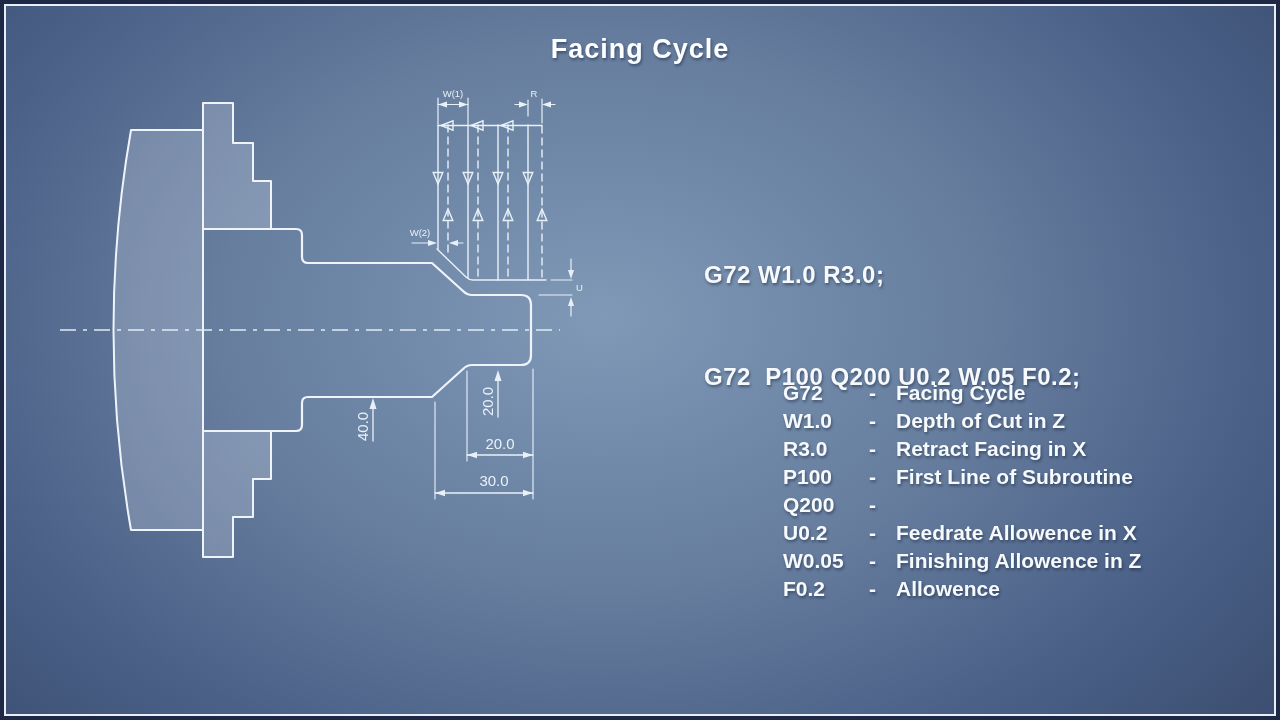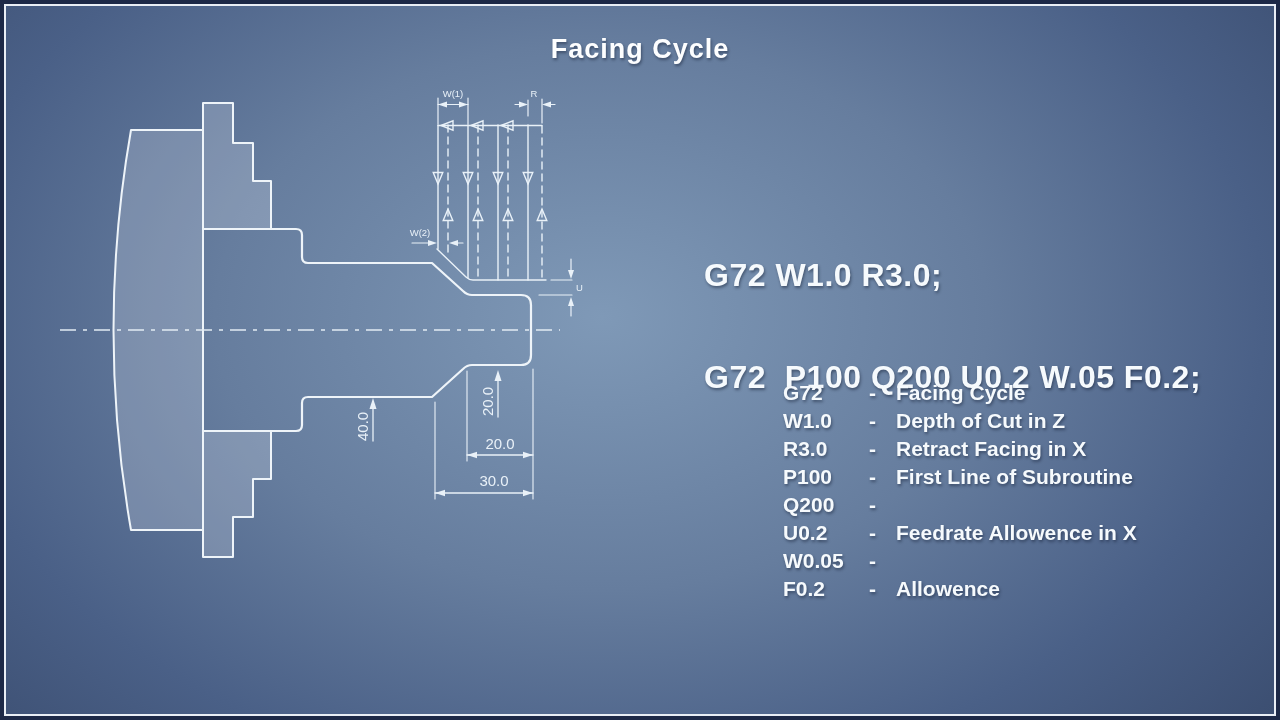--- a/index.html
+++ b/index.html
@@ -5,21 +5,21 @@
   html,body{margin:0;padding:0;}
   body{width:1280px;height:720px;overflow:hidden;font-family:"Liberation Sans",sans-serif;}
   .stage{position:relative;width:1280px;height:720px;
     background:radial-gradient(ellipse 920px 650px at 47% 44%, #7f99b7 0%, #667d9e 42%, #4a6087 72%, #394b6d 100%);
     box-sizing:border-box;}
   .frame-outer{position:absolute;inset:0;border:4px solid #1d2947;pointer-events:none;z-index:50;}
   .frame-inner{position:absolute;inset:4px;border:2px solid #e9eef5;pointer-events:none;z-index:51;}
   .title{position:absolute;top:34px;left:0;width:100%;text-align:center;
     color:#fdfeff;font-size:27px;font-weight:bold;letter-spacing:1px;
     text-shadow:1px 2px 3px rgba(10,20,40,.45);}
-  .gcode{position:absolute;left:704px;top:190px;color:#f6fafd;font-size:32px;font-weight:bold;
+  .gcode{position:absolute;left:704px;top:190px;color:#f6fafd;font-size:24px;font-weight:bold;
     line-height:34px;white-space:pre;letter-spacing:.5px;text-shadow:1px 2px 3px rgba(10,20,40,.45);}
   .legend{position:absolute;left:737px;top:379px;color:#f6fafd;font-size:21px;font-weight:bold;
     text-shadow:1px 2px 3px rgba(10,20,40,.45);margin-left:46px;}
   .legend-row{display:flex;height:28px;align-items:center;}
   .legend-code{width:86px;}
   .legend-dash{width:27px;}
   .watermark{position:absolute;left:28px;top:664px;font-size:30px;font-weight:bold;letter-spacing:.5px;
     background:linear-gradient(180deg,#d6e3f0 0%,#a8bdd4 45%,#7e96b3 100%);
     -webkit-background-clip:text;background-clip:text;color:transparent;
     text-shadow:2px 2px 3px rgba(15,25,45,0.35);}
@@ -143,20 +143,21 @@
       <span class="legend-dash">-</span>
     </div>
     <div class="legend-row">
       <span class="legend-code">U0.2</span>
       <span class="legend-dash">-</span>
       <span class="legend-desc">Feedrate Allowence in X</span>
     </div>
     <div class="legend-row">
       <span class="legend-code">W0.05</span>
       <span class="legend-dash">-</span>
+      <span class="legend-desc">Finishing Allowence in Z</span>
     </div>
     <div class="legend-row">
       <span class="legend-code">F0.2</span>
       <span class="legend-dash">-</span>
       <span class="legend-desc">Allowence</span>
     </div>
   </div>
 
 
   <div class="frame-outer"></div>

